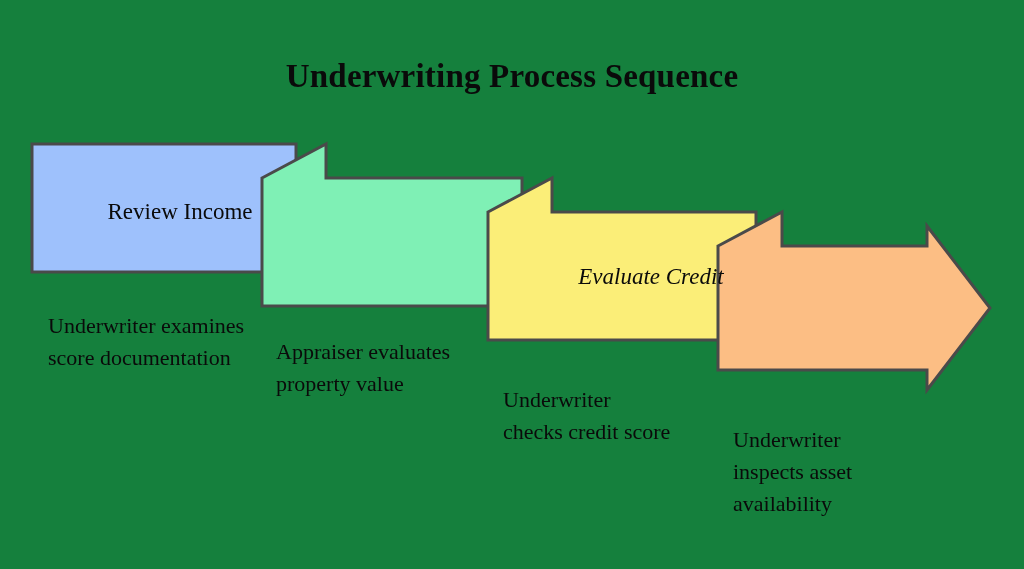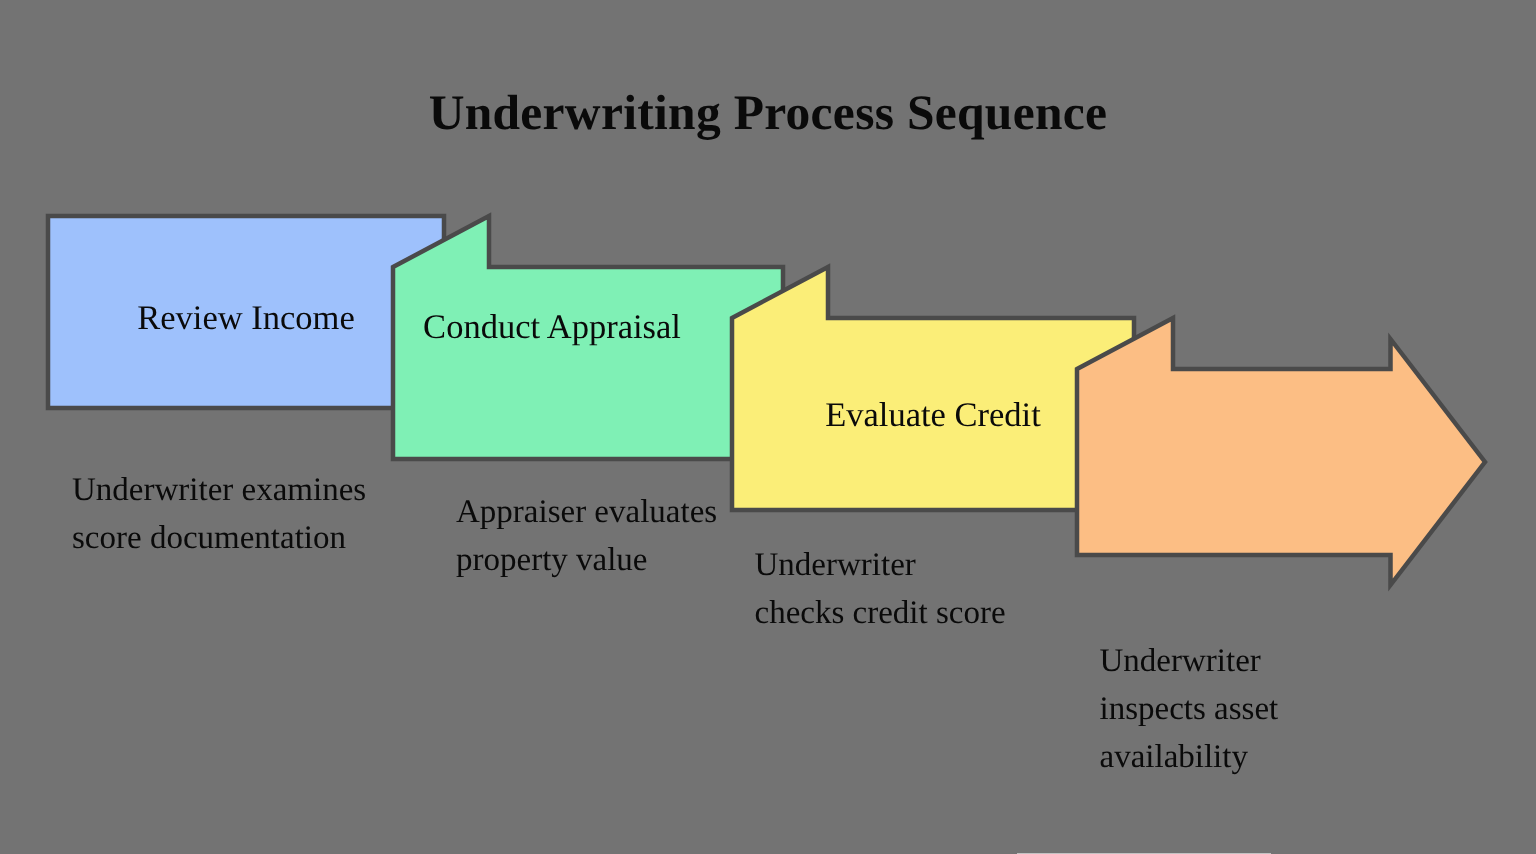--- a/index.html
+++ b/index.html
@@ -5,21 +5,21 @@
 <style>
   html, body {
     margin: 0;
     padding: 0;
     background: #ffffff;
   }
   #canvas {
     position: relative;
     width: 1024px;
     height: 569px;
-    background: #737373;
+    background: #15803d;
     overflow: hidden;
     font-family: "Liberation Serif", "DejaVu Serif", serif;
   }
   #diagram-title {
     position: absolute;
     left: 0;
     top: 58px;
     width: 1024px;
     text-align: center;
     font-size: 33px;
@@ -74,28 +74,27 @@
     <g>
       <path id="shape3" d="M 488,212 L 552,178 L 552,212 L 756,212 L 756,340 L 488,340 Z" fill="#fbee78" stroke="#4a4a4a" stroke-width="3" stroke-linejoin="miter"></path>
     </g>
 
     <g>
       <path id="shape4" d="M 718,246 L 782,212 L 782,246 L 927,246 L 927,226 L 990,308 L 927,390 L 927,370 L 718,370 Z" fill="#fcbe84" stroke="#4a4a4a" stroke-width="3" stroke-linejoin="miter"></path>
     </g>
 
   </svg>
 
-  <div class="stage-label" style="left:32px; top:198px; width:264px;font-family:Liberation Serif, serif;">Review Income</div>
+  <div class="stage-label" style="left:48px; top:198px; width:264px;font-family:Liberation Serif, serif;">Review Income</div>
 
-  <div class="stage-label" style="left:262px; top:204px; width:212px;">Conduct Appraisal</div>
 
-  <div class="stage-label" style="left:488px; top:263px; width:268px;">Evaluate Credit</div>
+  <div class="stage-label" style="left:517px; top:263px; width:268px;font-style:italic;">Evaluate Credit</div>
 
 
   <div class="stage-caption" style="left:48px; top:310px; width:200px;">Underwriter examines score documentation</div>
 
-  <div class="stage-caption" style="left:276px; top:325px; width:180px;margin-left:28px;">Appraiser evaluates property value</div>
+  <div class="stage-caption" style="left:276px; top:336px; width:180px;">Appraiser evaluates property value</div>
 
-  <div class="stage-caption" style="left:503px; top:360px; width:168px;">Underwriter checks credit score</div>
+  <div class="stage-caption" style="left:503px; top:384px; width:168px;">Underwriter checks credit score</div>
 
   <div class="stage-caption" style="left:733px; top:424px; width:178px;">Underwriter inspects asset availability</div>
 
 </div>
 
 </body></html>

